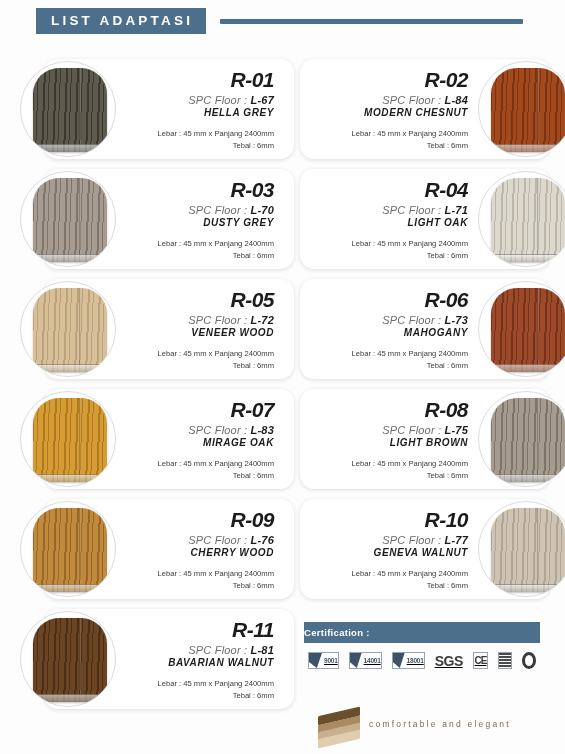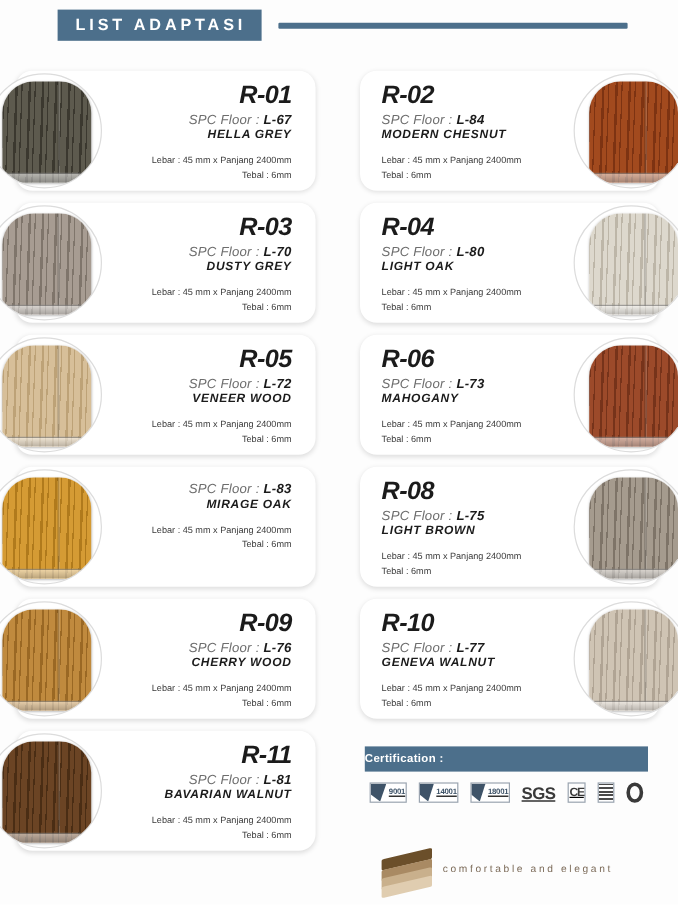--- a/index.html
+++ b/index.html
@@ -7,34 +7,34 @@
     width: 565px; height: 754px;
     background: #ffffff;
     font-family: "Liberation Sans", sans-serif;
     overflow: hidden;
   }
   .page { position: relative; width: 565px; height: 754px; background: #fdfdfd; }
 
   
   .header { position: absolute; left: 0; top: 4px; width: 565px; height: 34px; display: flex; align-items: center; }
   .title-tag {
-    margin-left: 48px; background: #4c6f8b; color: #ffffff;
+    margin-left: 36px; background: #4c6f8b; color: #ffffff;
     font-size: 13.5px; font-weight: bold; letter-spacing: 3.2px;
     padding: 6px 13px 6px 15px; line-height: 1;
   }
   .title-rule { margin-left: 14px; flex: 1; height: 5px; background: #4c6f8b; margin-right: 42px; border-radius: 1px; }
 
   
   .grid { position: absolute; left: 0; top: 55px; width: 565px; }
   .row { position: relative; height: 110px; }
   .card {
     position: absolute; top: 4px; height: 100px; background: #ffffff;
     border-radius: 14px; box-shadow: 0 1px 4px rgba(0,0,0,0.13);
   }
-  .card.left  { left: 13px; width: 250px; }
+  .card.left  { left: 44px; width: 250px; }
   .card.right { left: 300px; width: 250px; }
 
   .card-inner { position: relative; width: 100%; height: 100%; }
 
   
   .swatch {
     position: absolute; top: 2px; width: 96px; height: 96px;
     border-radius: 50%; border: 1px solid #dcdcdc; background: #fff;
     overflow: hidden;
   }
@@ -52,21 +52,21 @@
     border-top: 1px solid rgba(0,0,0,.18);
   }
   .plank .seam {
     position: absolute; top: 0; bottom: 7px; width: 2px;
     background: linear-gradient(to right, rgba(0,0,0,.28), rgba(255,255,255,.22));
   }
 
   
   .info { position: absolute; top: 10px; width: 150px; }
   .card.left  .info { left: 80px;  text-align: right; }
-  .card.right .info { left: 18px;  text-align: left;  }
+  .card.right .info { left: 18px;  text-align: right;  }
 
   .code { font-size: 21px; font-weight: bold; font-style: italic; color: #1b1b1b; letter-spacing: -0.5px; line-height: 1.05; }
   .spc  { font-size: 11px; font-style: italic; color: #6d6d6d; margin-top: 3px; letter-spacing: .2px; }
   .spc b { color: #1b1b1b; font-style: italic; }
   .name { font-size: 10px; font-weight: bold; font-style: italic; color: #1b1b1b; letter-spacing: .6px; margin-top: 1px; }
   .dims { margin-top: 10px; font-size: 7.6px; color: #3b3b3b; line-height: 1.55; }
 
   
   .cert { position: absolute; left: 304px; top: 622px; width: 236px; }
   .cert-bar {
@@ -173,21 +173,21 @@
         </div>
         <div class="card right">
           <div class="card-inner">
             <div class="swatch">
               <div class="plank" style="background-image: repeating-linear-gradient(92deg, rgb(189, 182, 168) 0px, rgb(189, 182, 168) 2px, rgb(221, 216, 205) 2px, rgb(221, 216, 205) 5px, rgb(189, 182, 168) 5px, rgb(189, 182, 168) 6px, rgb(221, 216, 205) 6px, rgb(221, 216, 205) 11px);">
                 <div class="seam" style="left:62%"></div>
               </div>
             </div>
             <div class="info">
               <div class="code">R-04</div>
-              <div class="spc"><span>SPC Floor :</span> <b>L-80</b></div>
+              <div class="spc"><span>SPC Floor :</span> <b>L-71</b></div>
               <div class="name">LIGHT OAK</div>
               <div class="dims">
                 <div>Lebar : 45 mm x Panjang 2400mm</div>
                 <div>Tebal : 6mm</div>
               </div>
             </div>
           </div>
         </div>
       </div>
       <div class="row">
@@ -230,20 +230,21 @@
       </div>
       <div class="row">
         <div class="card left">
           <div class="card-inner">
             <div class="swatch">
               <div class="plank" style="background-image: repeating-linear-gradient(92deg, rgb(176, 122, 28) 0px, rgb(176, 122, 28) 2px, rgb(213, 155, 52) 2px, rgb(213, 155, 52) 5px, rgb(176, 122, 28) 5px, rgb(176, 122, 28) 6px, rgb(213, 155, 52) 6px, rgb(213, 155, 52) 11px);">
                 <div class="seam" style="left:62%"></div>
               </div>
             </div>
             <div class="info">
+              <div class="code">R-07</div>
               <div class="spc"><span>SPC Floor :</span> <b>L-83</b></div>
               <div class="name">MIRAGE OAK</div>
               <div class="dims">
                 <div>Lebar : 45 mm x Panjang 2400mm</div>
                 <div>Tebal : 6mm</div>
               </div>
             </div>
           </div>
         </div>
         <div class="card right">

